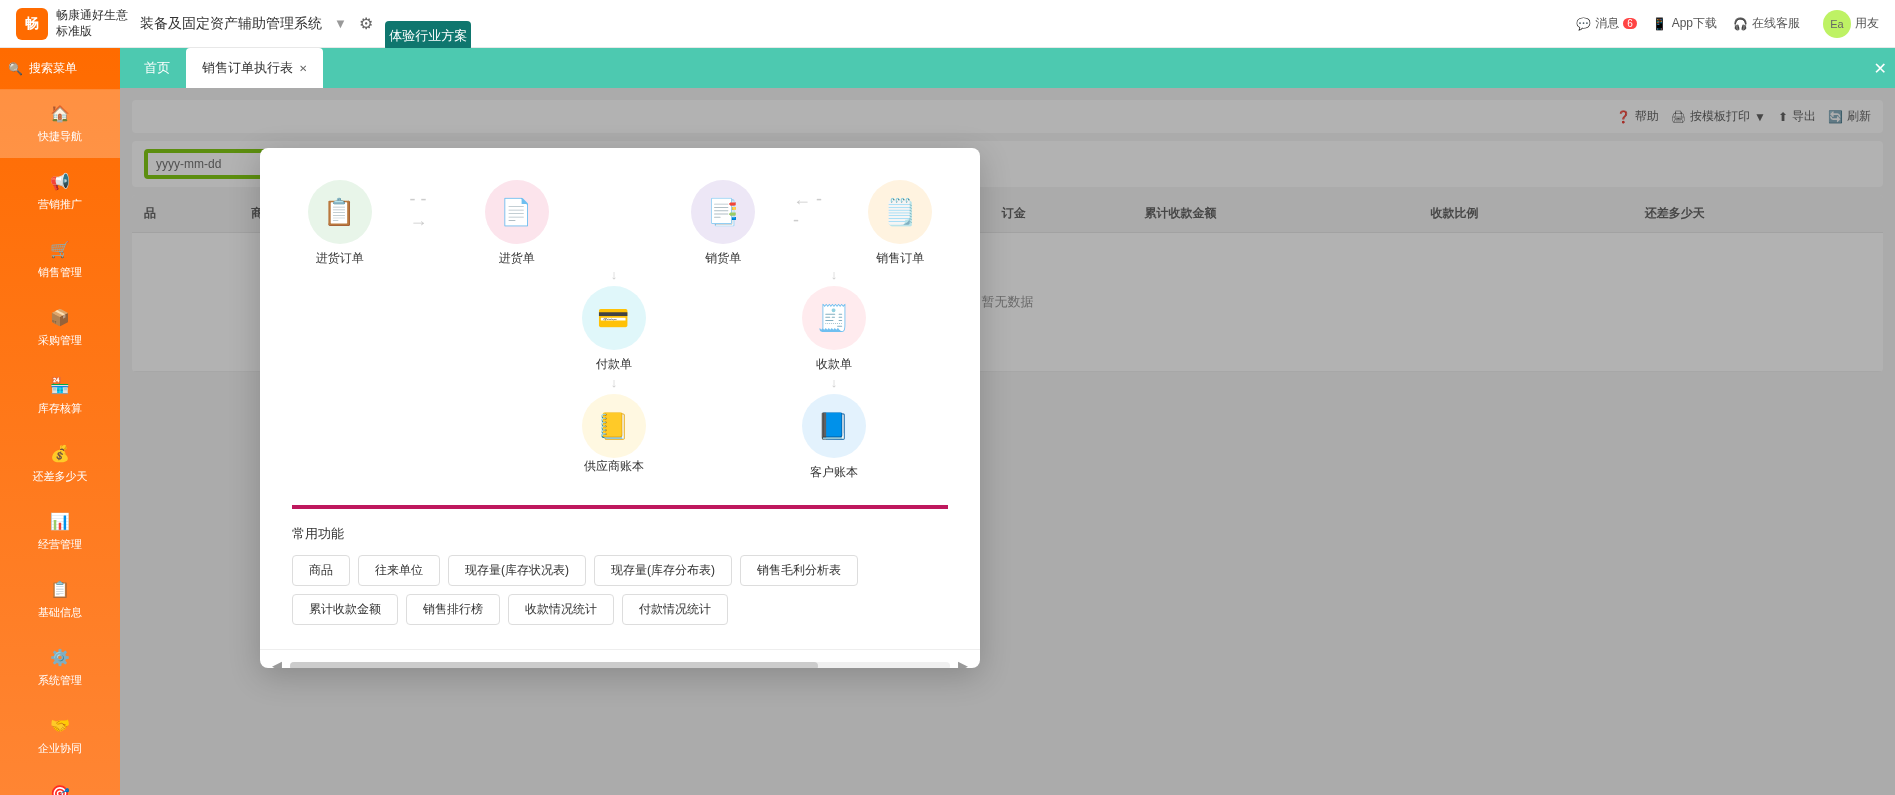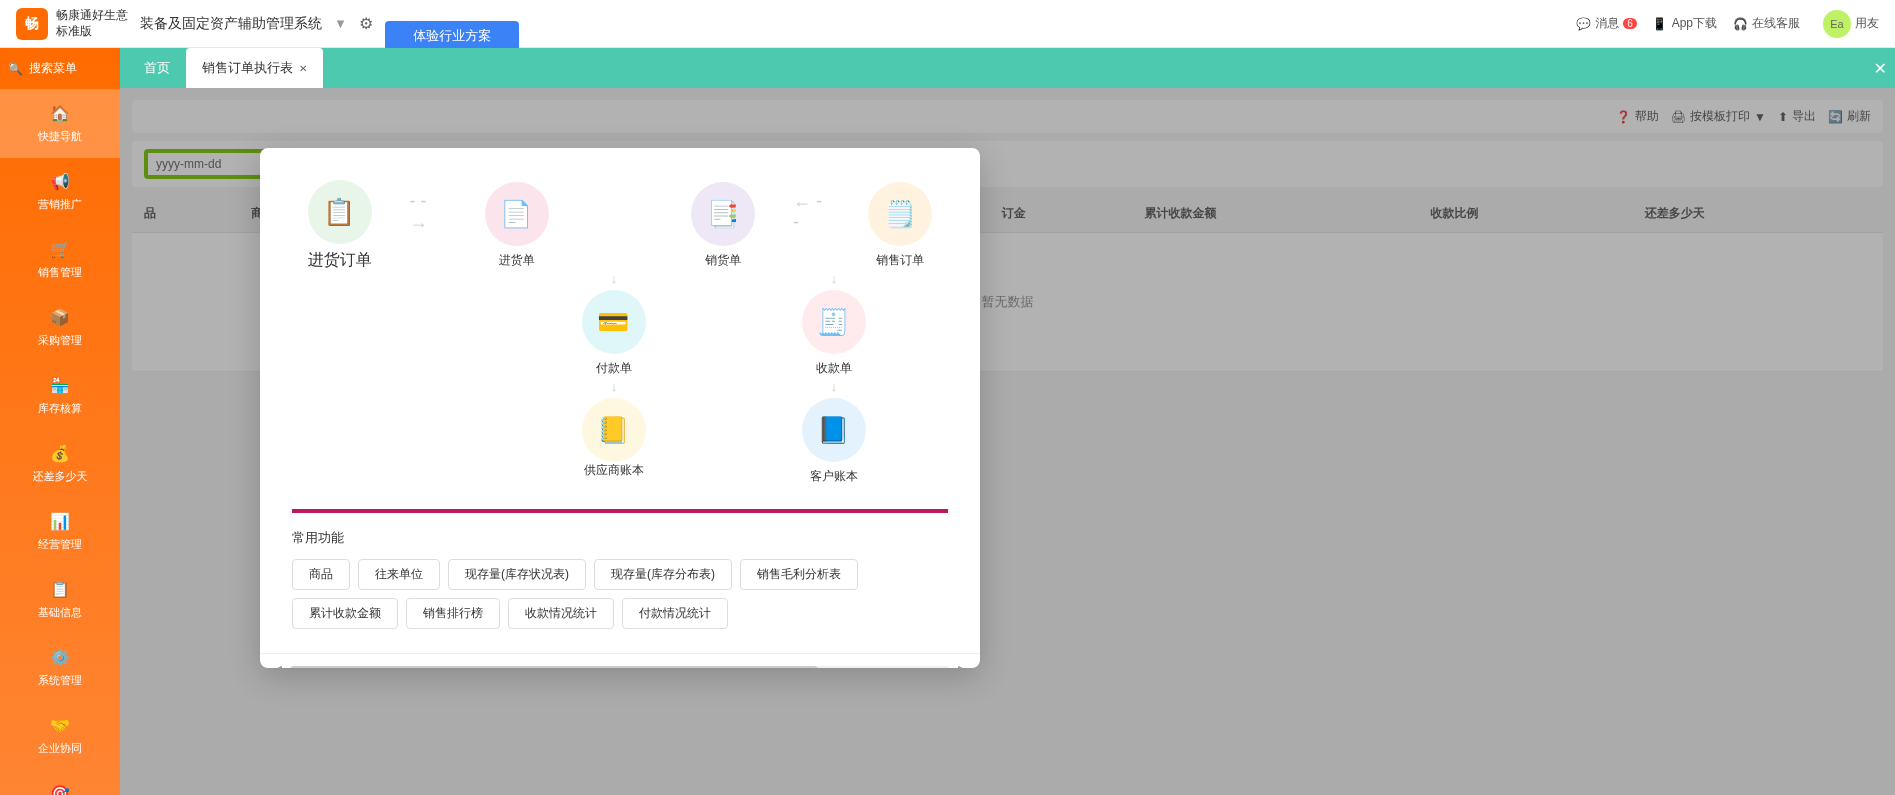--- a/index.html
+++ b/index.html
@@ -6,21 +6,21 @@
     body { font-family: 'Microsoft YaHei', Arial, sans-serif; font-size: 13px; background: #f0f2f5; overflow: hidden; }
 
     
     .app-wrapper { display: flex; flex-direction: column; height: 795px; width: 1895px; }
     .top-bar { height: 48px; background: #fff; display: flex; align-items: center; padding: 0 16px; border-bottom: 1px solid #e8e8e8; justify-content: space-between; }
     .top-bar-left { display: flex; align-items: center; gap: 12px; }
     .top-bar-right { display: flex; align-items: center; gap: 16px; font-size: 12px; color: #555; }
     .logo-area { display: flex; align-items: center; gap: 8px; }
     .logo-icon { width: 32px; height: 32px; background: #ff6b00; border-radius: 6px; display: flex; align-items: center; justify-content: center; color: white; font-weight: bold; font-size: 14px; }
     .logo-text { font-size: 12px; color: #333; line-height: 1.3; }
-    .experience-btn { background: #3b82f6; color: white; border: none; padding: 6px 28px; border-radius: 4px; cursor: pointer; font-size: 13px; margin-top: 24px; }
+    .experience-btn { background: #0f766e; color: white; border: none; padding: 6px 4px; border-radius: 4px; cursor: pointer; font-size: 13px; margin-top: 24px; }
     .top-right-item { display: flex; align-items: center; gap: 4px; cursor: pointer; color: #555; font-size: 12px; }
     .badge { background: #ff4444; color: white; border-radius: 10px; padding: 0 4px; font-size: 10px; }
     .user-avatar { width: 28px; height: 28px; background: #bef264; border-radius: 50%; display: flex; align-items: center; justify-content: center; font-size: 11px; color: #666; margin-left: 7px; }
 
     
     .content-area { display: flex; flex: 1; overflow: hidden; }
 
     
     .sidebar { width: 120px; background: linear-gradient(180deg, #ff6b00 0%, #ff8533 100%); display: flex; flex-direction: column; }
     .sidebar-search { padding: 12px 8px; color: white; font-size: 12px; display: flex; align-items: center; gap: 6px; cursor: pointer; border-bottom: 1px solid rgba(255,255,255,0.2); }
@@ -270,21 +270,21 @@
             <div class="modal-content">
 
               <div style="display:flex; flex-direction:column; align-items:center; margin-bottom:24px;">
 
                 <div style="display:flex; align-items:center; justify-content:center; gap:0; margin-bottom:0;">
 
                   <div class="flow-col">
                     <div class="flow-circle circle-green" style="background:#e8f5e9; width:64px;height:64px;border-radius:50%;display:flex;align-items:center;justify-content:center;font-size:26px;">
                       <span>📋</span>
                     </div>
-                    <div class="flow-label" style="margin-top:6px;font-size:16px;">进货订单</div>
+                    <div class="flow-label" style="margin-top:6px;font-size:12px;">进货订单</div>
                   </div>
 
                   <div style="display:flex;align-items:center;padding-bottom:28px;color:#ccc;font-size:18px;margin:0 4px;">- - →</div>
 
                   <div class="flow-col">
                     <div class="flow-circle circle-red" style="background:#fce4ec; width:64px;height:64px;border-radius:50%;display:flex;align-items:center;justify-content:center;font-size:26px;">
                       <span>📄</span>
                     </div>
                     <div class="flow-label" style="margin-top:6px;font-size:12px;">进货单</div>
                   </div>

